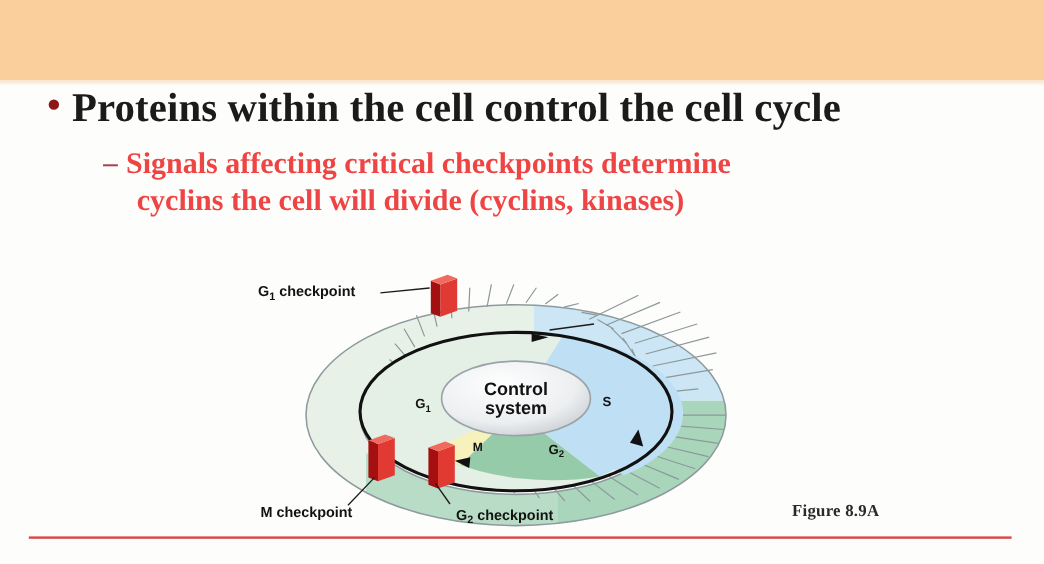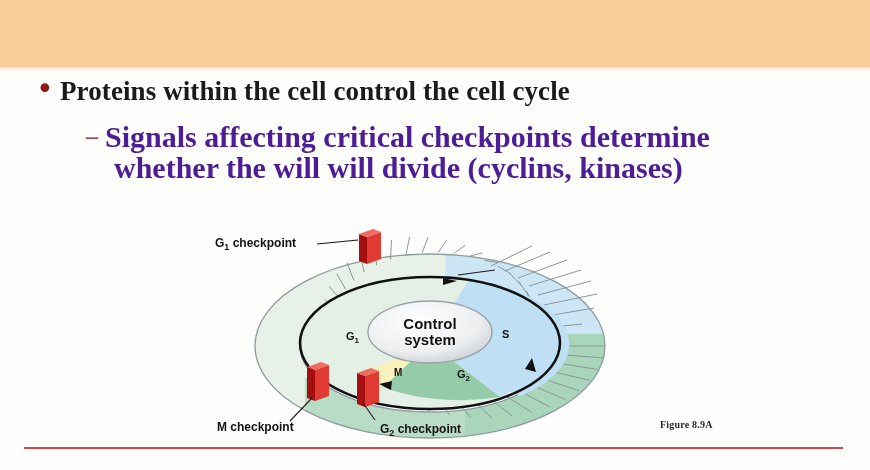--- a/index.html
+++ b/index.html
@@ -27,44 +27,44 @@
   .bullet-row{display:flex;align-items:flex-start;}
 
   #bullet-main{padding-left:36px;}
   #bullet-main .marker{
     color:#8e1616;font-size:30px;line-height:34px;
     width:24px;flex:0 0 24px;text-align:left;
     font-family:"DejaVu Sans", sans-serif;
     transform:translateY(-2px);
   }
   #bullet-main .text{
-    font-size:27px;line-height:34px;font-weight:bold;color:#1b1b1b;
+    font-size:34px;line-height:34px;font-weight:bold;color:#1b1b1b;
     letter-spacing:.1px;
   }
 
   #bullet-sub{padding-left:86px;margin-top:13px;}
   #bullet-sub .marker{
     color:#a8434b;font-size:24px;line-height:31px;
     width:19px;flex:0 0 19px;
     font-family:"Liberation Serif", serif;font-weight:bold;
   }
   #bullet-sub .text{
-    font-size:30px;line-height:31px;font-weight:bold;color:#4c1d95;
+    font-size:25px;line-height:31px;font-weight:bold;color:#ef4444;
   }
   #bullet-sub .line2{display:block;padding-left:9px;}
 
   
   #figure-area{
     position:absolute;left:195px;top:228px;width:500px;height:212px;
   }
   #cellcycle-svg{display:block;width:500px;height:212px;}
 
   #figure-credit{
     position:absolute;left:660px;top:419px;
-    font-size:10px;font-weight:bold;color:#2a2a2a;
+    font-size:14px;font-weight:bold;color:#2a2a2a;
     font-family:"Liberation Serif", serif;letter-spacing:.2px;
   }
 
   
   #footer-rule{
     position:absolute;left:24px;top:447px;width:819px;height:2px;
     background:#d9474a;
   }
   #footer-copyright{
     position:absolute;left:27px;top:454px;
@@ -88,21 +88,21 @@
 
     <div class="bullet-row" id="bullet-main">
       <span class="marker">•</span>
       <span class="text">Proteins within the cell control the cell cycle</span>
     </div>
 
     <div class="bullet-row" id="bullet-sub">
       <span class="marker">–</span>
       <span class="text">
         <span>Signals affecting critical checkpoints determine</span>
-        <span class="line2">whether the will will divide  (cyclins, kinases)</span>
+        <span class="line2">cyclins the cell will divide  (cyclins, kinases)</span>
       </span>
     </div>
 
   </div>
 
   <div id="figure-area">
     <svg id="cellcycle-svg" viewBox="0 0 500 212">
       <defs>
         <clipPath id="ringClip">
           <path d="M60,118 a175,92 0 1,1 350,0 a175,92 0 1,1 -350,0 Z

